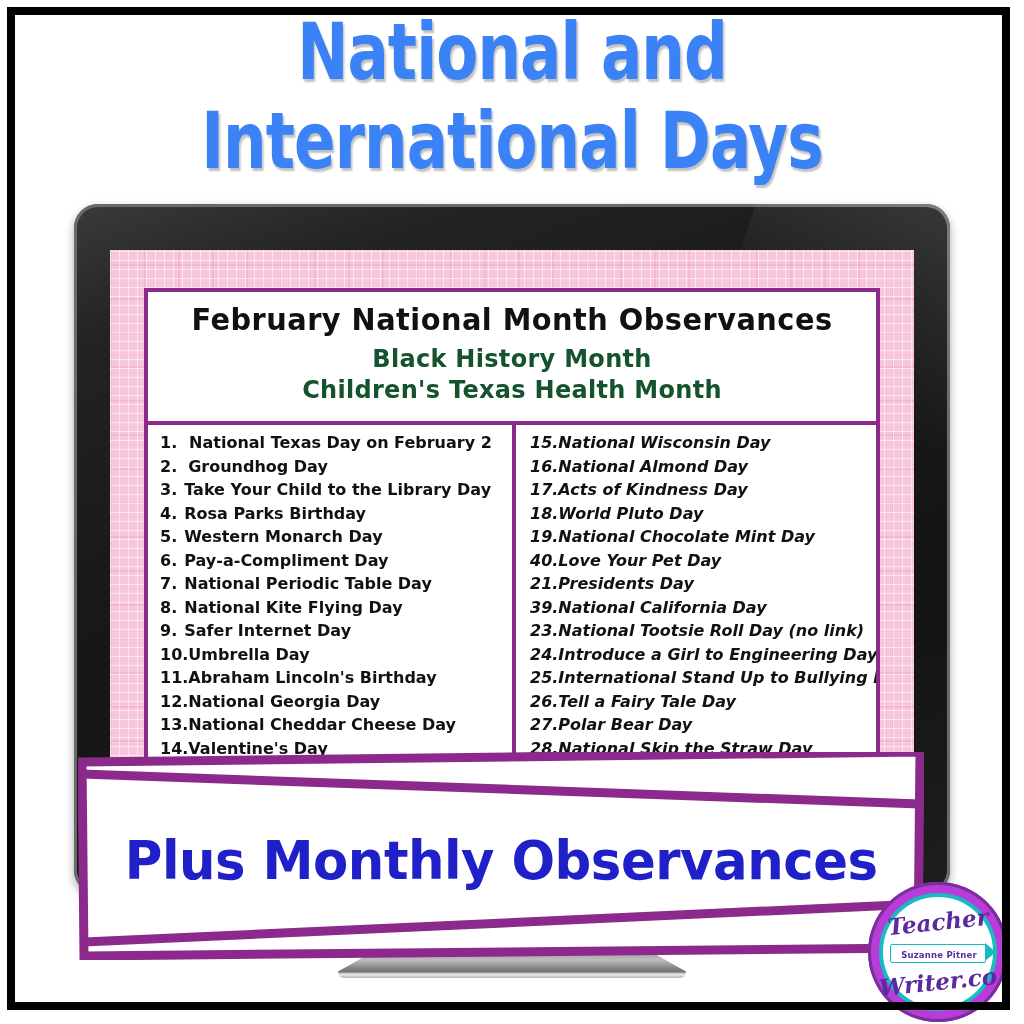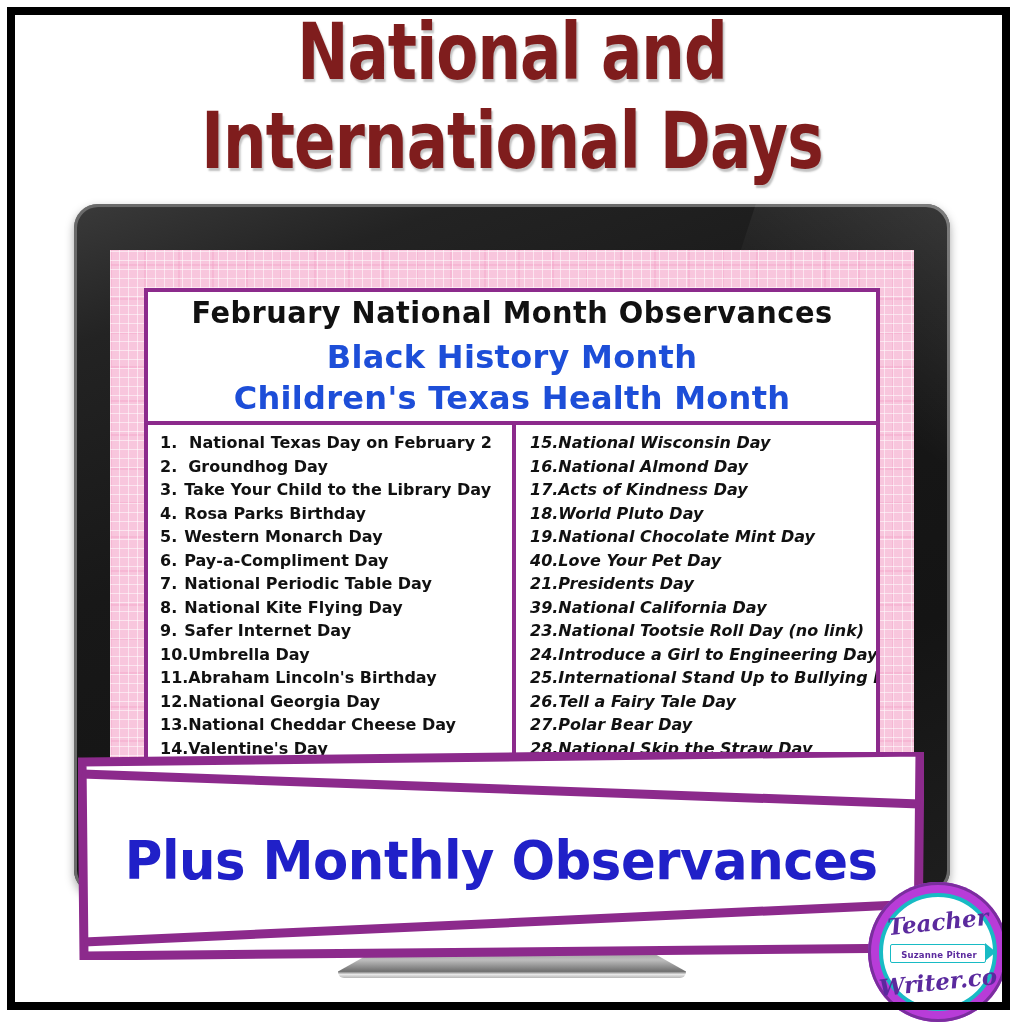--- a/index.html
+++ b/index.html
@@ -16,21 +16,21 @@
   .outer-frame{
     position:absolute;left:7px;top:7px;width:1003px;height:1003px;
     border:8px solid #000;box-sizing:border-box;
     pointer-events:none;
   }
 
   
   .title-block{
     position:absolute;left:40px;top:14px;width:944px;
     text-align:center;
-    color:#7f1d1d;
+    color:#3b82f6;
     line-height:0.98;
     letter-spacing:-1px;
   }
   .title-line{
     font-family:"DejaVu Sans", sans-serif;
     font-weight:bold;
     font-size:79px;
     font-stretch:condensed;
     transform:scaleX(0.86);
     transform-origin:center center;
@@ -72,31 +72,31 @@
     background:#fff;
     border:4px solid #8C2A8C;
     box-sizing:border-box;
     overflow:hidden;
   }
   .slide-header{
     height:133px;
     border-bottom:4px solid #8C2A8C;
     box-sizing:border-box;
     text-align:center;
-    padding-top:3px;
+    padding-top:10px;
   }
   .slide-h1{
     font-family:"DejaVu Sans", sans-serif;
     font-size:30px;font-weight:bold;color:#111;
     letter-spacing:.5px;
     transform:scaleX(0.96);
   }
   .slide-h2{
     font-family:"DejaVu Sans", sans-serif;
-    font-size:32px;font-weight:bold;color:#1d4ed8;
+    font-size:24px;font-weight:bold;color:#14532d;
     margin-top:8px;letter-spacing:.3px;
   }
   .slide-h2.second{margin-top:3px;}
 
   .slide-body{
     display:flex;
     height:368px;
   }
   .col{
     flex:0 0 50%;

